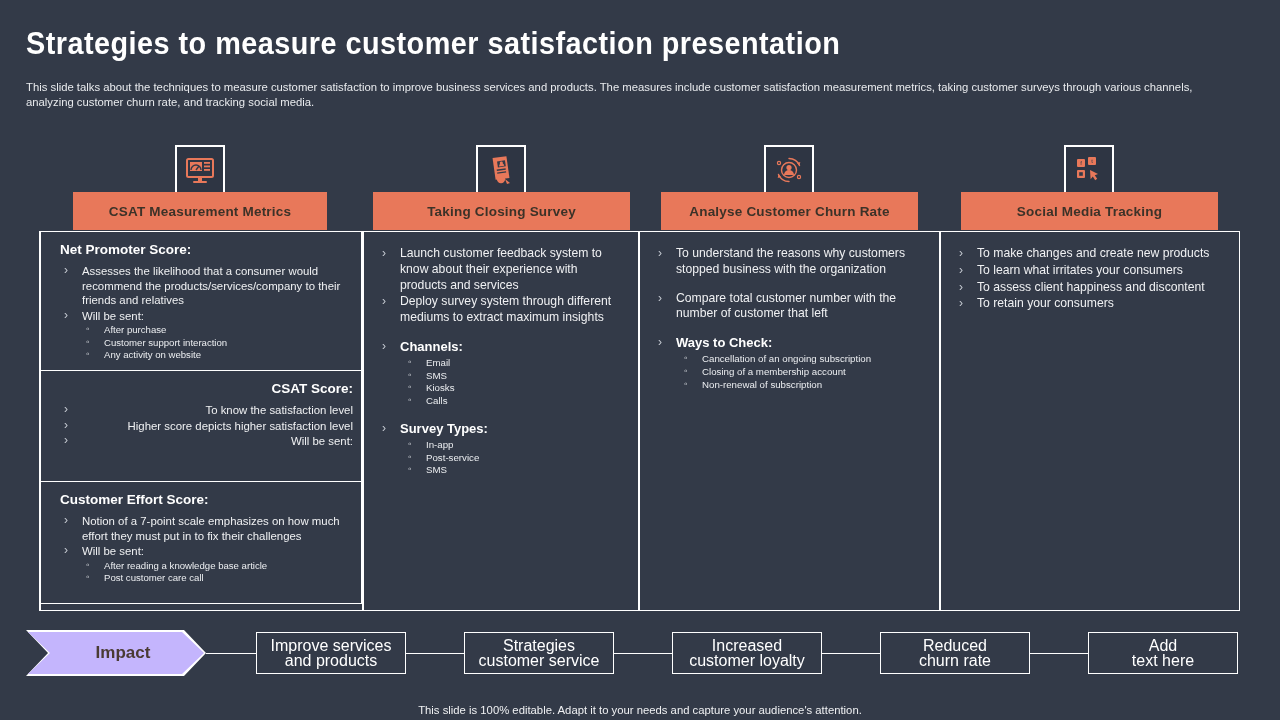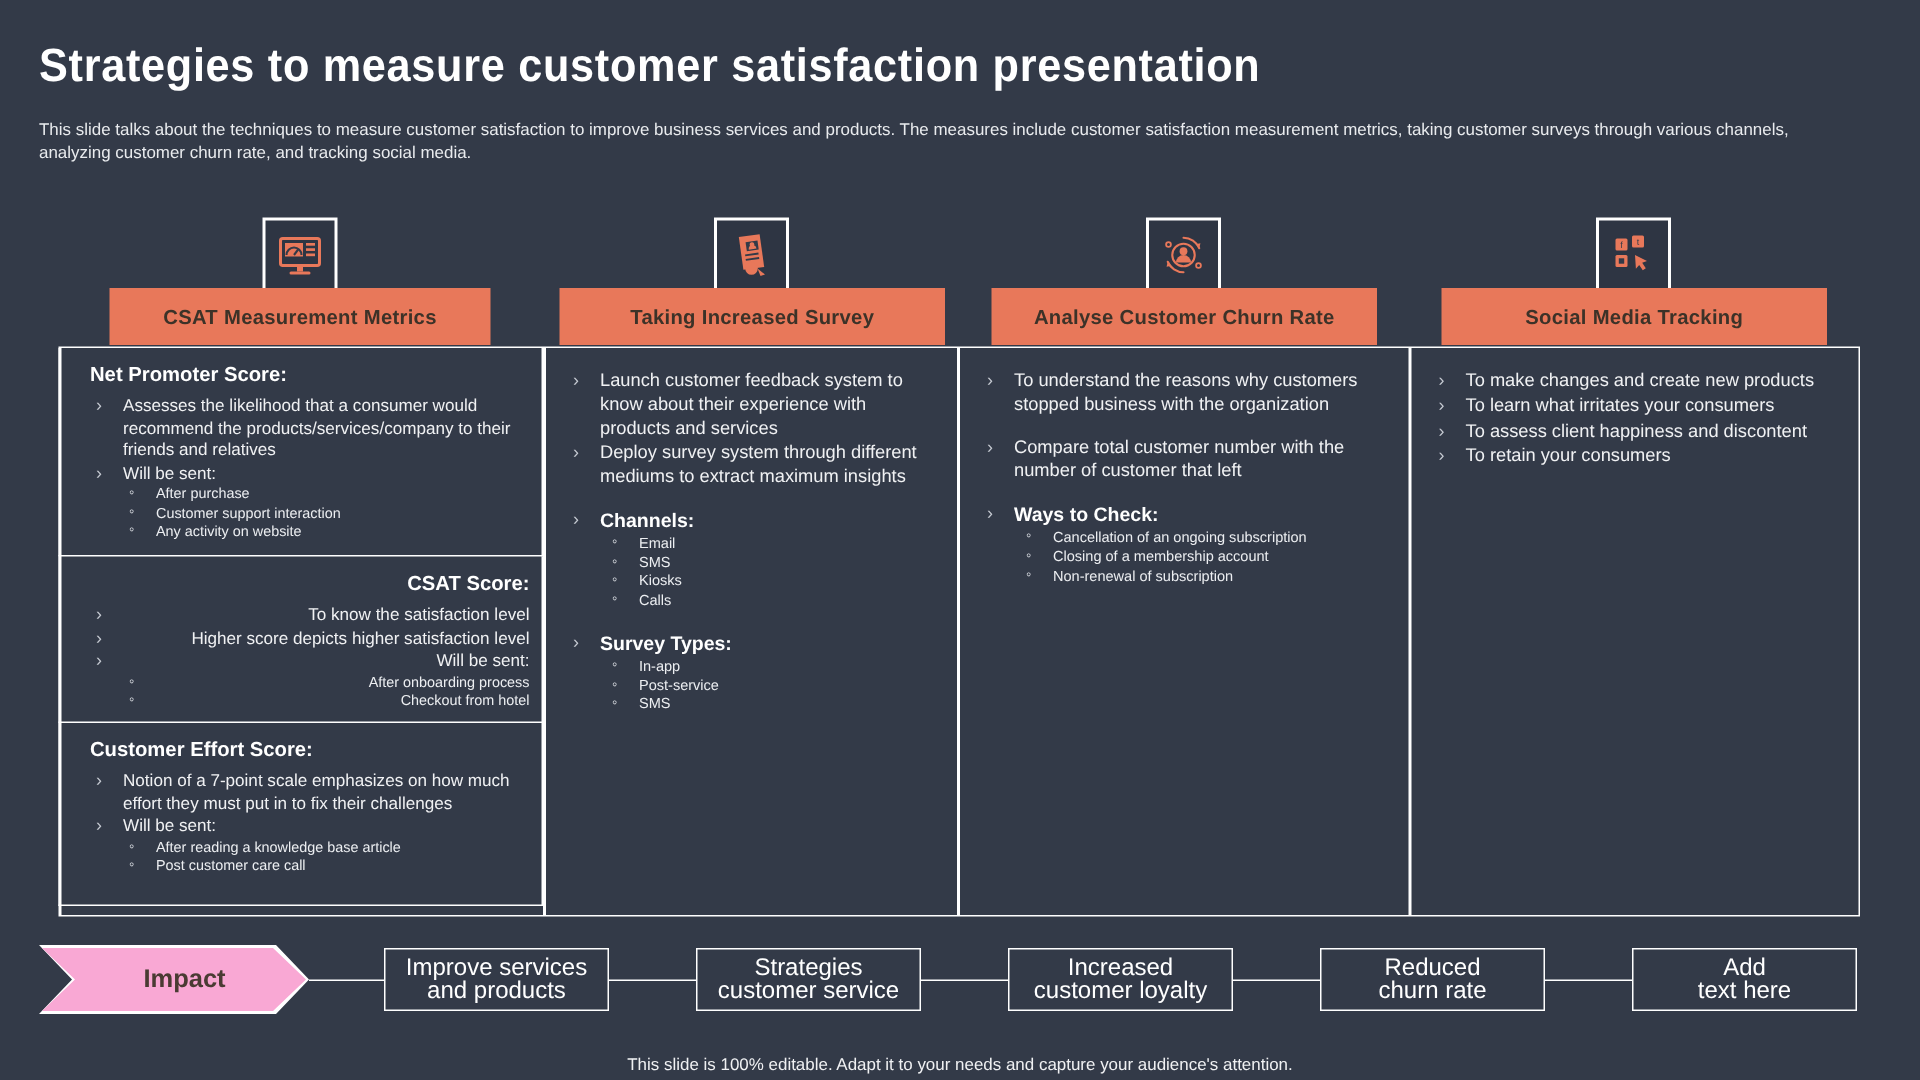--- a/index.html
+++ b/index.html
@@ -95,21 +95,21 @@
   .colbody ul.lvl2 > li::before { left: 8px; }
 
   
   .impact-wrap { position: absolute; left: 26px; top: 630px; width: 180px; height: 46px; }
   .chev-outline {
     position: absolute; inset: 0; background: #ffffff;
     clip-path: polygon(0 0, 158px 0, 180px 50%, 158px 100%, 0 100%, 22px 50%);
   }
   .chev-fill {
     position: absolute; left: 2px; top: 2px; width: 176px; height: 42px;
-    background: #f9a8d4;
+    background: #c4b5fd;
     clip-path: polygon(0 0, 154px 0, 176px 50%, 154px 100%, 0 100%, 22px 50%);
     display: flex; align-items: center; justify-content: center;
   }
   .chev-fill span {
     font-size: 17px; font-weight: bold; color: #4a3b33;
     margin-left: 14px;
   }
 
   .imp-box {
     position: absolute; top: 632px; height: 42px;
@@ -191,21 +191,21 @@
         <rect x="6.2" y="18.2" width="3.6" height="3.6" fill="#333a48"></rect>
         <path d="M17 16 l8 4 l-3.2 1.2 l2.4 3.6 l-2 1.4 l-2.4 -3.6 l-2.2 2.6 z" fill="#e8785a"></path>
       </svg>
     </span>
   </div>
 
   <div class="band" style="left:73px; top:192px; width:254px;">
     <span>CSAT Measurement Metrics</span>
   </div>
   <div class="band" style="left:373px; top:192px; width:257px;">
-    <span>Taking Increased Survey</span>
+    <span>Taking Closing Survey</span>
   </div>
   <div class="band" style="left:661px; top:192px; width:257px;text-align:center;">
     <span>Analyse Customer Churn Rate</span>
   </div>
   <div class="band" style="left:961px; top:192px; width:257px;">
     <span>Social Media Tracking</span>
   </div>
 
   <div class="grid">
 
@@ -234,24 +234,20 @@
         </ul>
       </div>
 
       <div class="cbox" style="top:139px; height:111px;text-align:right;">
         <div class="sec-title">CSAT Score:</div>
         <ul class="lvl1">
           <li>To know the satisfaction level</li>
           <li>Higher score depicts higher satisfaction level</li>
           <li>
             <span>Will be sent:</span>
-            <ul class="lvl2">
-              <li>After onboarding process</li>
-              <li>Checkout from hotel</li>
-            </ul>
           </li>
         </ul>
       </div>
 
       <div class="cbox" style="top:250px; height:122px;">
         <div class="sec-title">Customer Effort Score:</div>
         <ul class="lvl1">
           <li>Notion of a 7-point scale emphasizes on how much effort they must put in to fix their challenges</li>
           <li>
             <span>Will be sent:</span>

